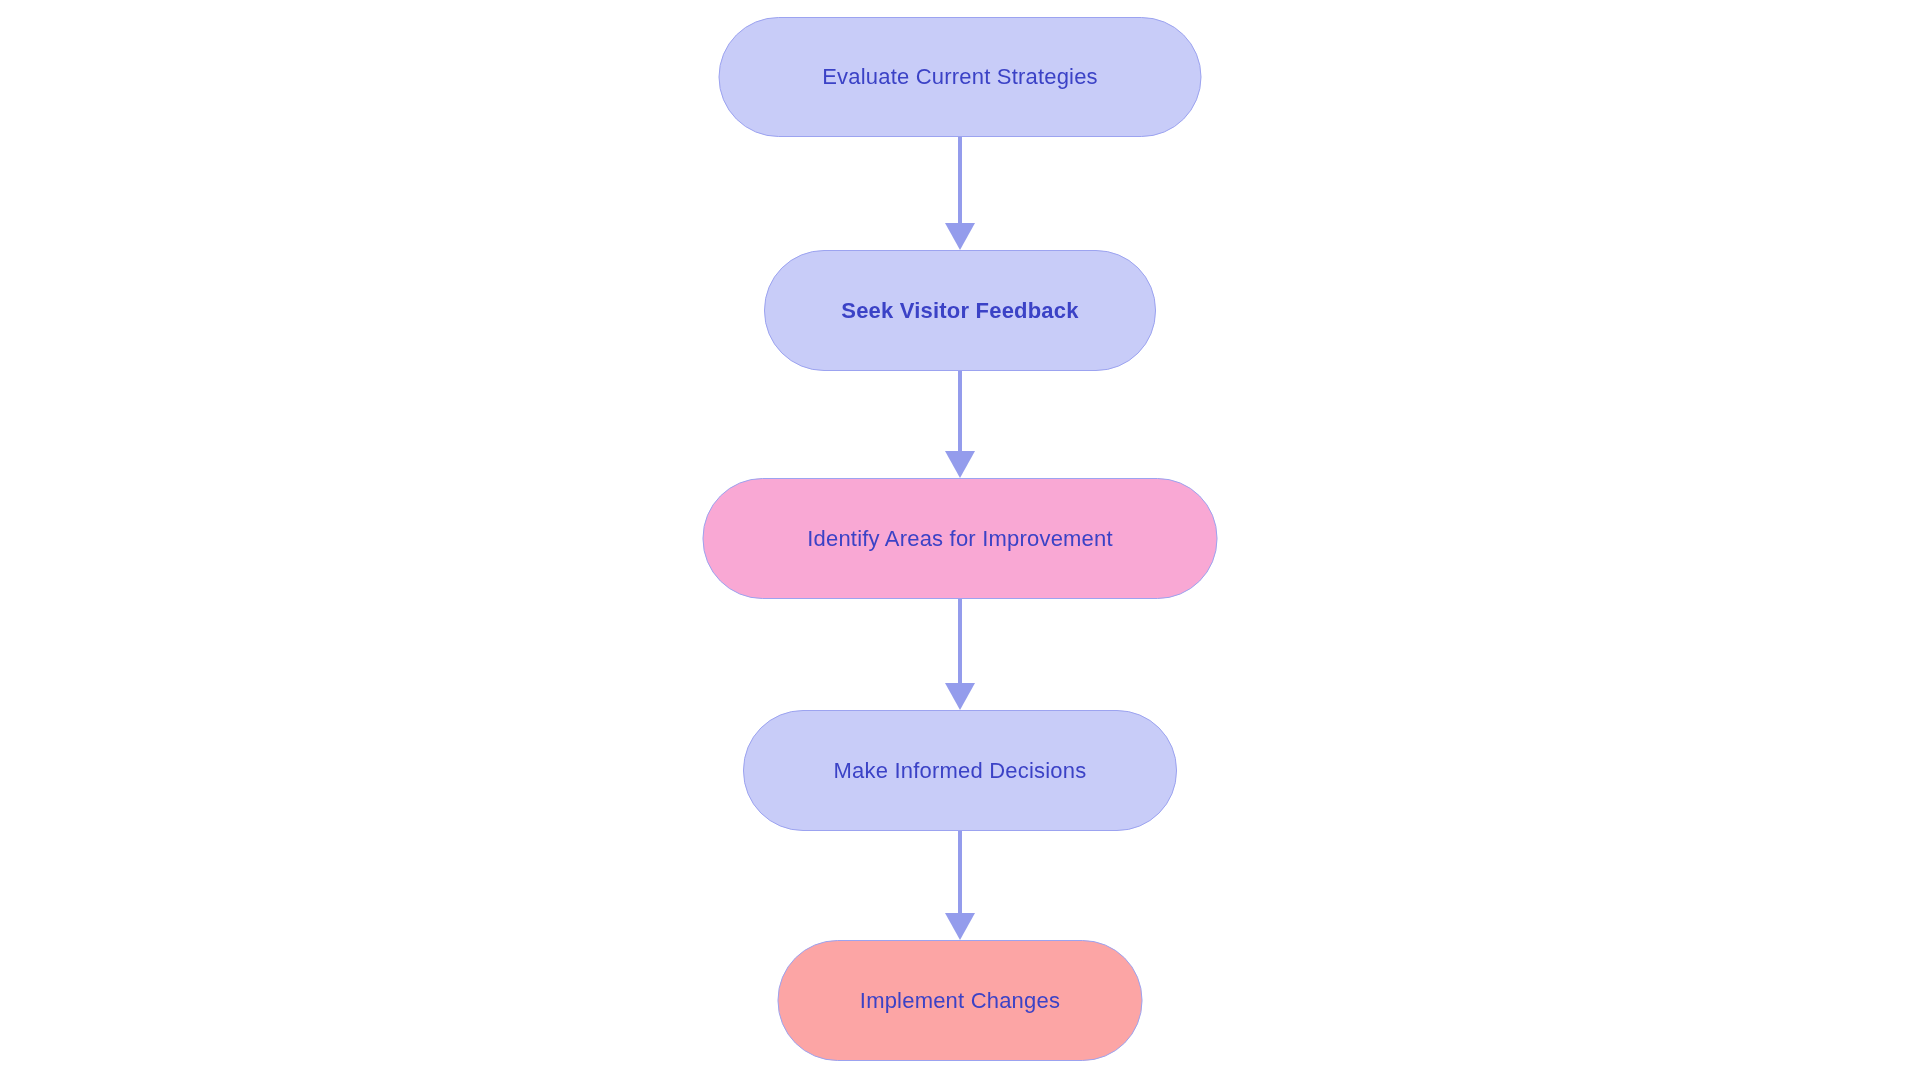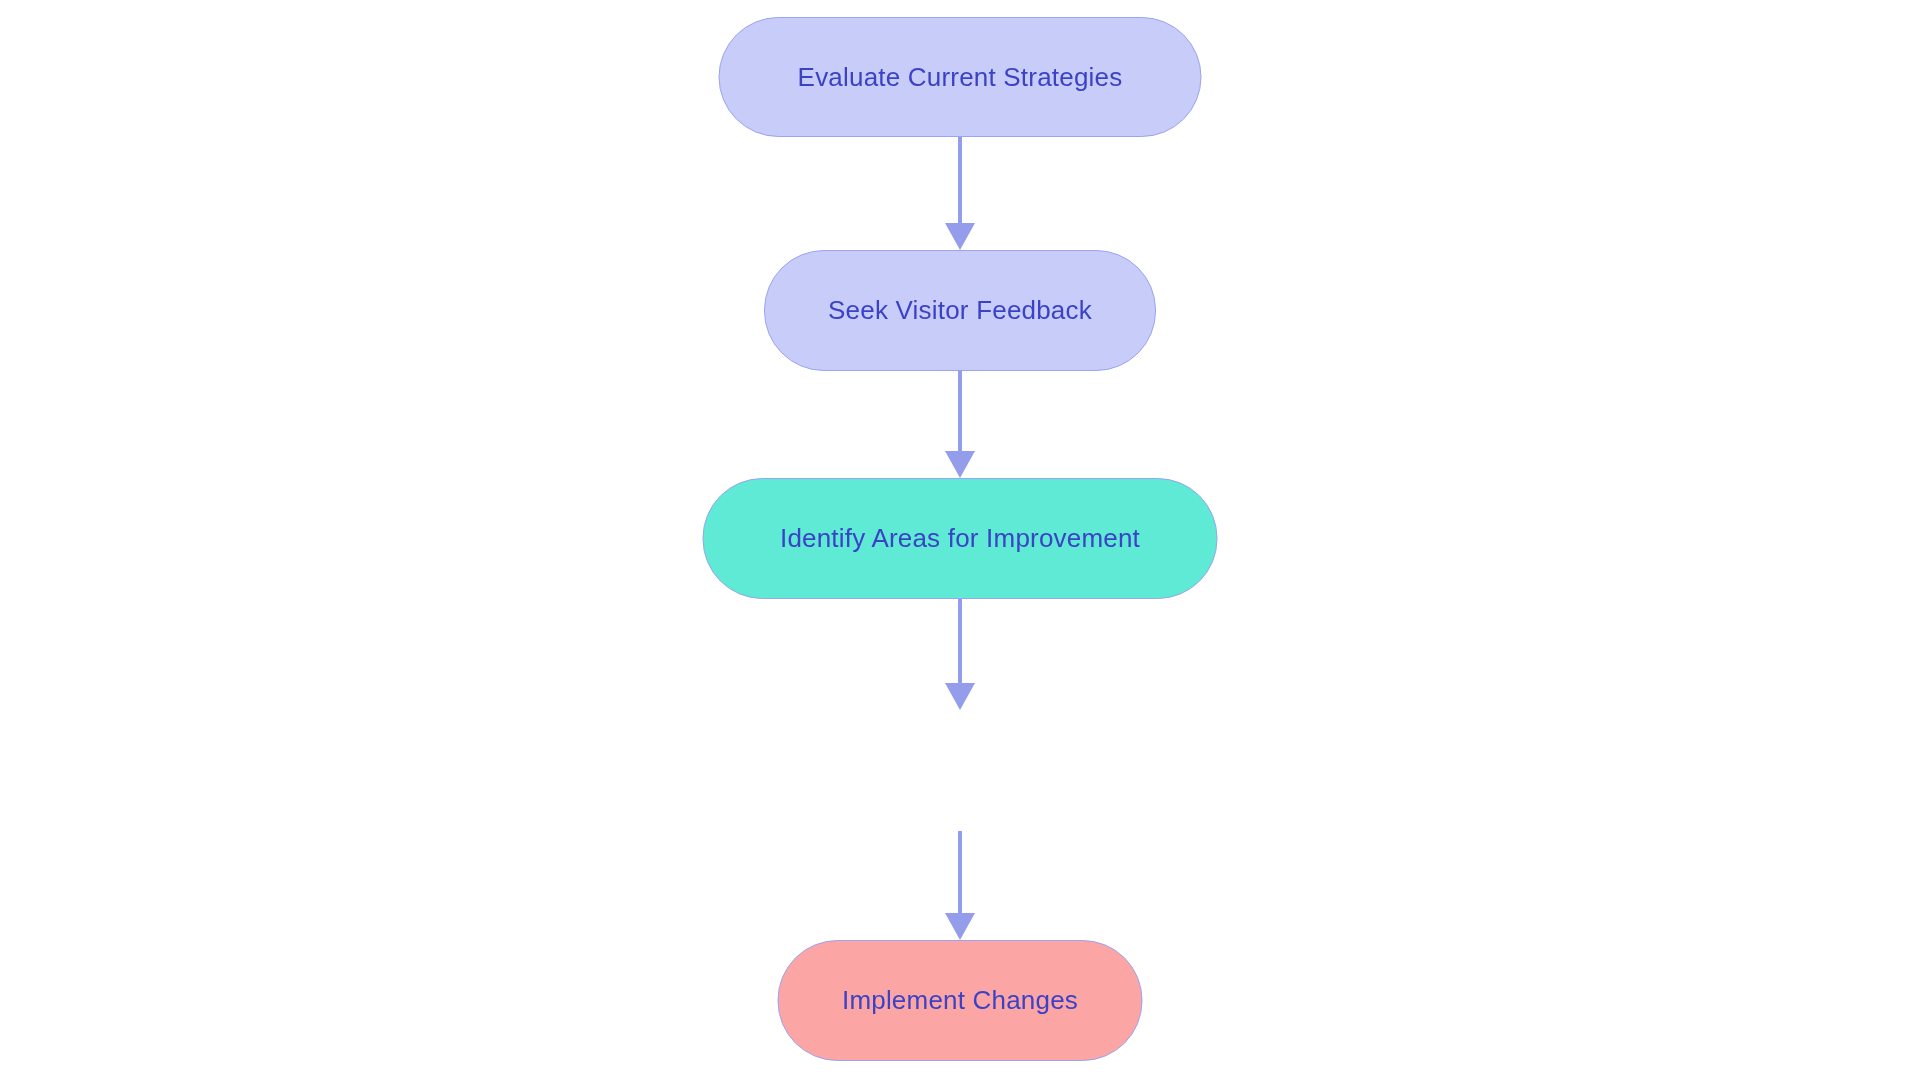--- a/index.html
+++ b/index.html
@@ -22,21 +22,21 @@
     box-sizing: border-box;
     background: #c8ccf8;
     border: 1.5px solid #9ca3f0;
     border-radius: 60px;
     display: flex;
     align-items: center;
     justify-content: center;
   }
   .node-label {
     color: #3b42c6;
-    font-size: 26px;
+    font-size: 22px;
     font-weight: 500;
     letter-spacing: 0.2px;
     white-space: nowrap;
   }
   .arrow {
     position: absolute;
     left: 50%;
     transform: translateX(-50%);
     width: 30px;
     display: flex;
@@ -73,21 +73,24 @@
       <div class="arrow-head" style="border-top-color: rgb(148, 156, 236);"></div>
     </div>
     <div class="arrow" style="top: 831px; height: 109px;">
       <div class="arrow-line" style="background: rgb(148, 156, 236);"></div>
       <div class="arrow-head" style="border-top-color: rgb(148, 156, 236);"></div>
     </div>
     <div class="node" style="top: 17px; height: 120px; width: 483px; background: rgb(200, 204, 248); border-color: rgb(156, 163, 240);">
       <span class="node-label" style="color: rgb(59, 66, 198);">Evaluate Current Strategies</span>
     </div>
     <div class="node" style="top: 250px; height: 121px; width: 392px; background: rgb(200, 204, 248); border-color: rgb(156, 163, 240);">
-      <span class="node-label" style="color: rgb(59, 66, 198);">Seek Visitor Feedback</span>
+      <span class="node-label" style="color: rgb(59, 66, 198); font-weight: bold;">Seek Visitor Feedback</span>
     </div>
-    <div class="node" style="top: 478px; height: 121px; width: 515px; background: #5eead4; border-color: rgb(156, 163, 240);">
+    <div class="node" style="top: 478px; height: 121px; width: 515px; background: #f9a8d4; border-color: rgb(156, 163, 240);">
       <span class="node-label" style="color: rgb(59, 66, 198);">Identify Areas for Improvement</span>
+    </div>
+    <div class="node" style="top: 710px; height: 121px; width: 434px; background: rgb(200, 204, 248); border-color: rgb(156, 163, 240);">
+      <span class="node-label" style="color: rgb(59, 66, 198);">Make Informed Decisions</span>
     </div>
     <div class="node" style="top: 940px; height: 121px; width: 365px; background: #fca5a5; border-color: rgb(156, 163, 240);">
       <span class="node-label" style="color: rgb(59, 66, 198);">Implement Changes</span>
     </div>
   </div>
 
 </body></html>

